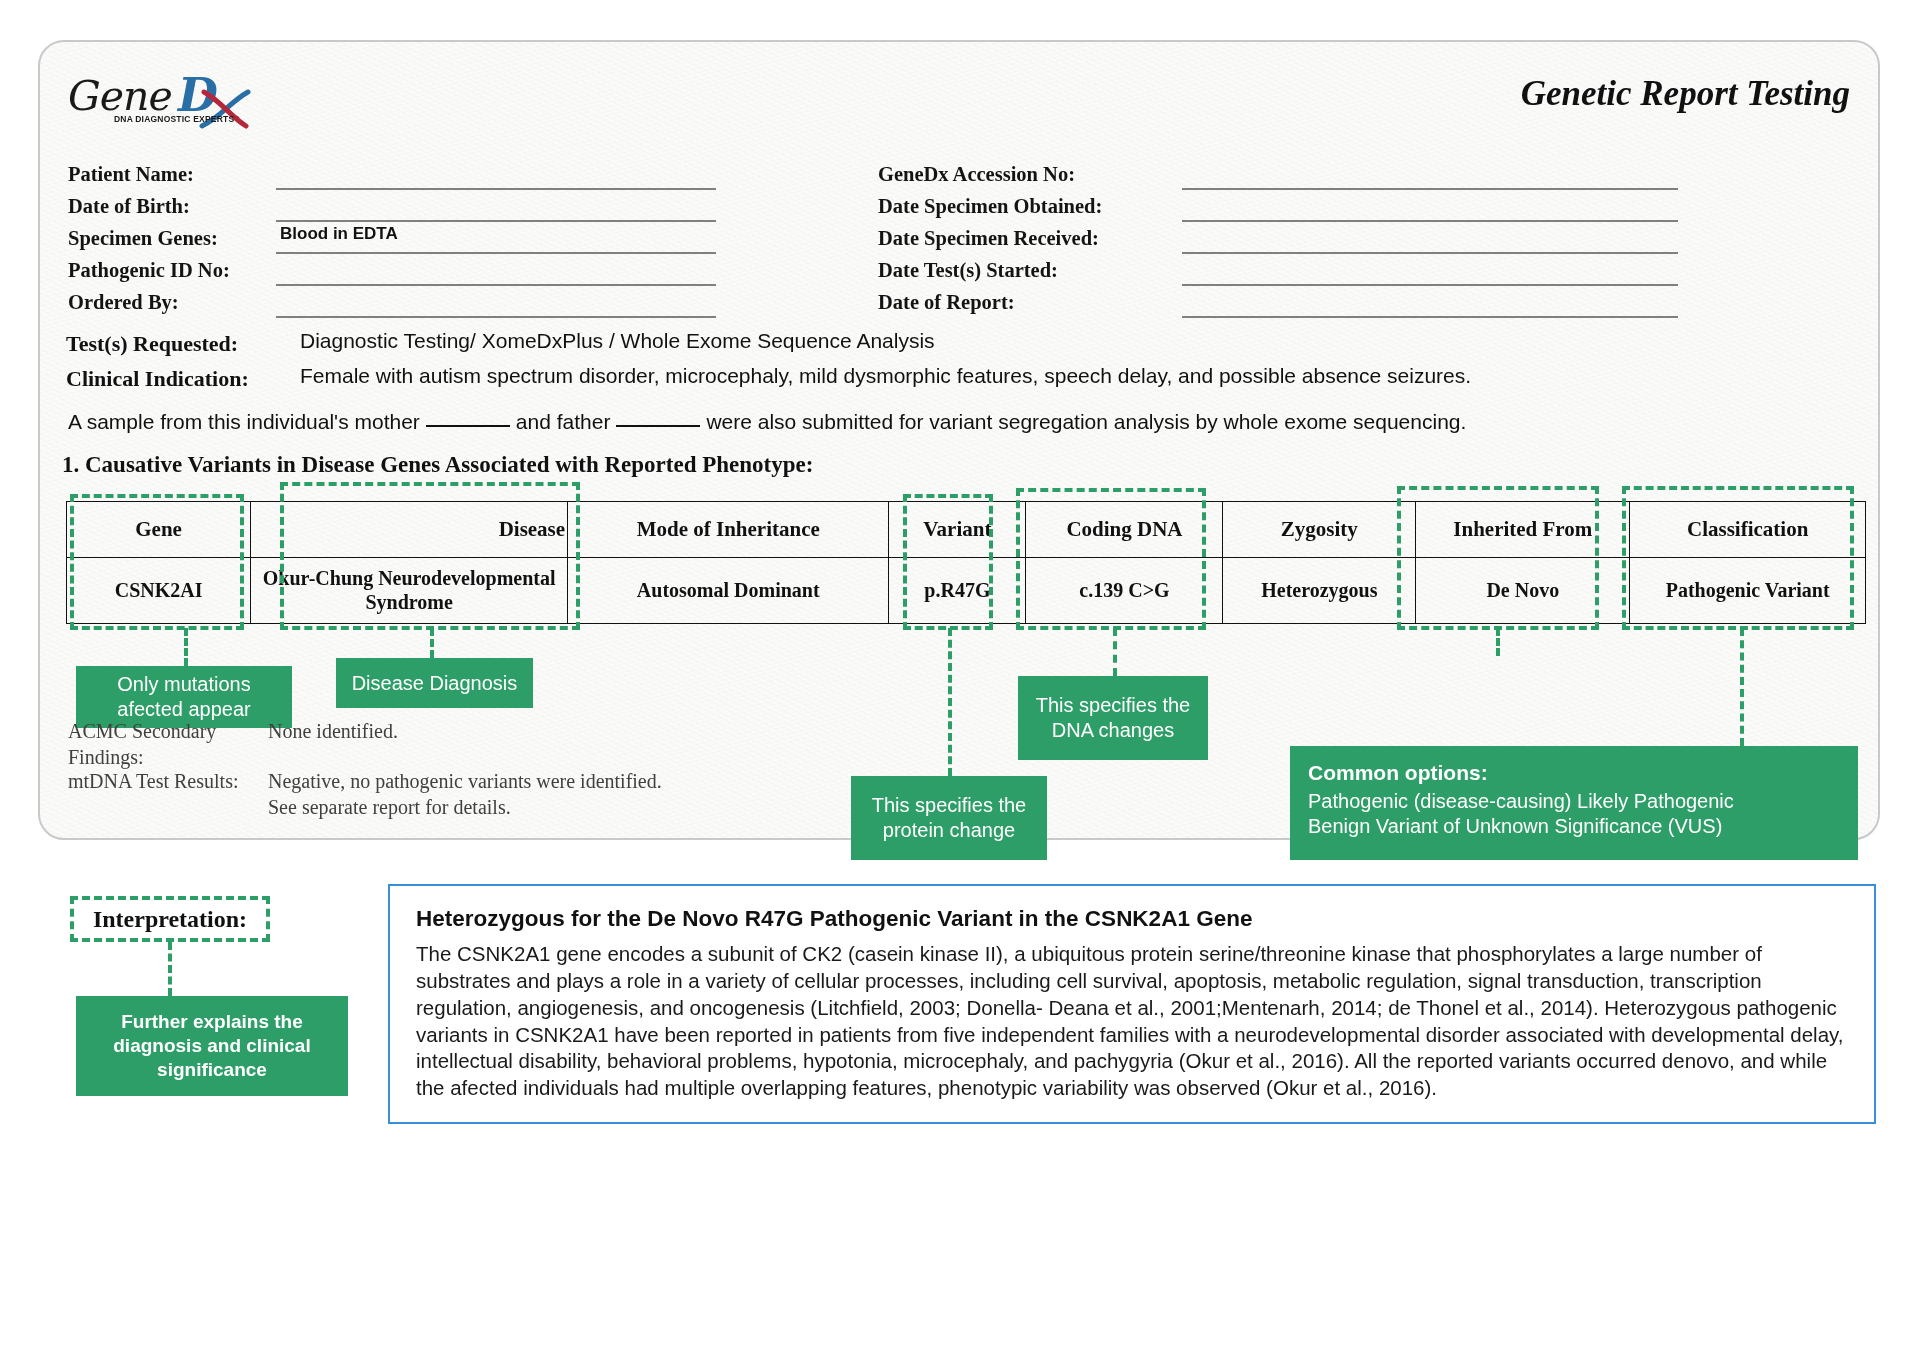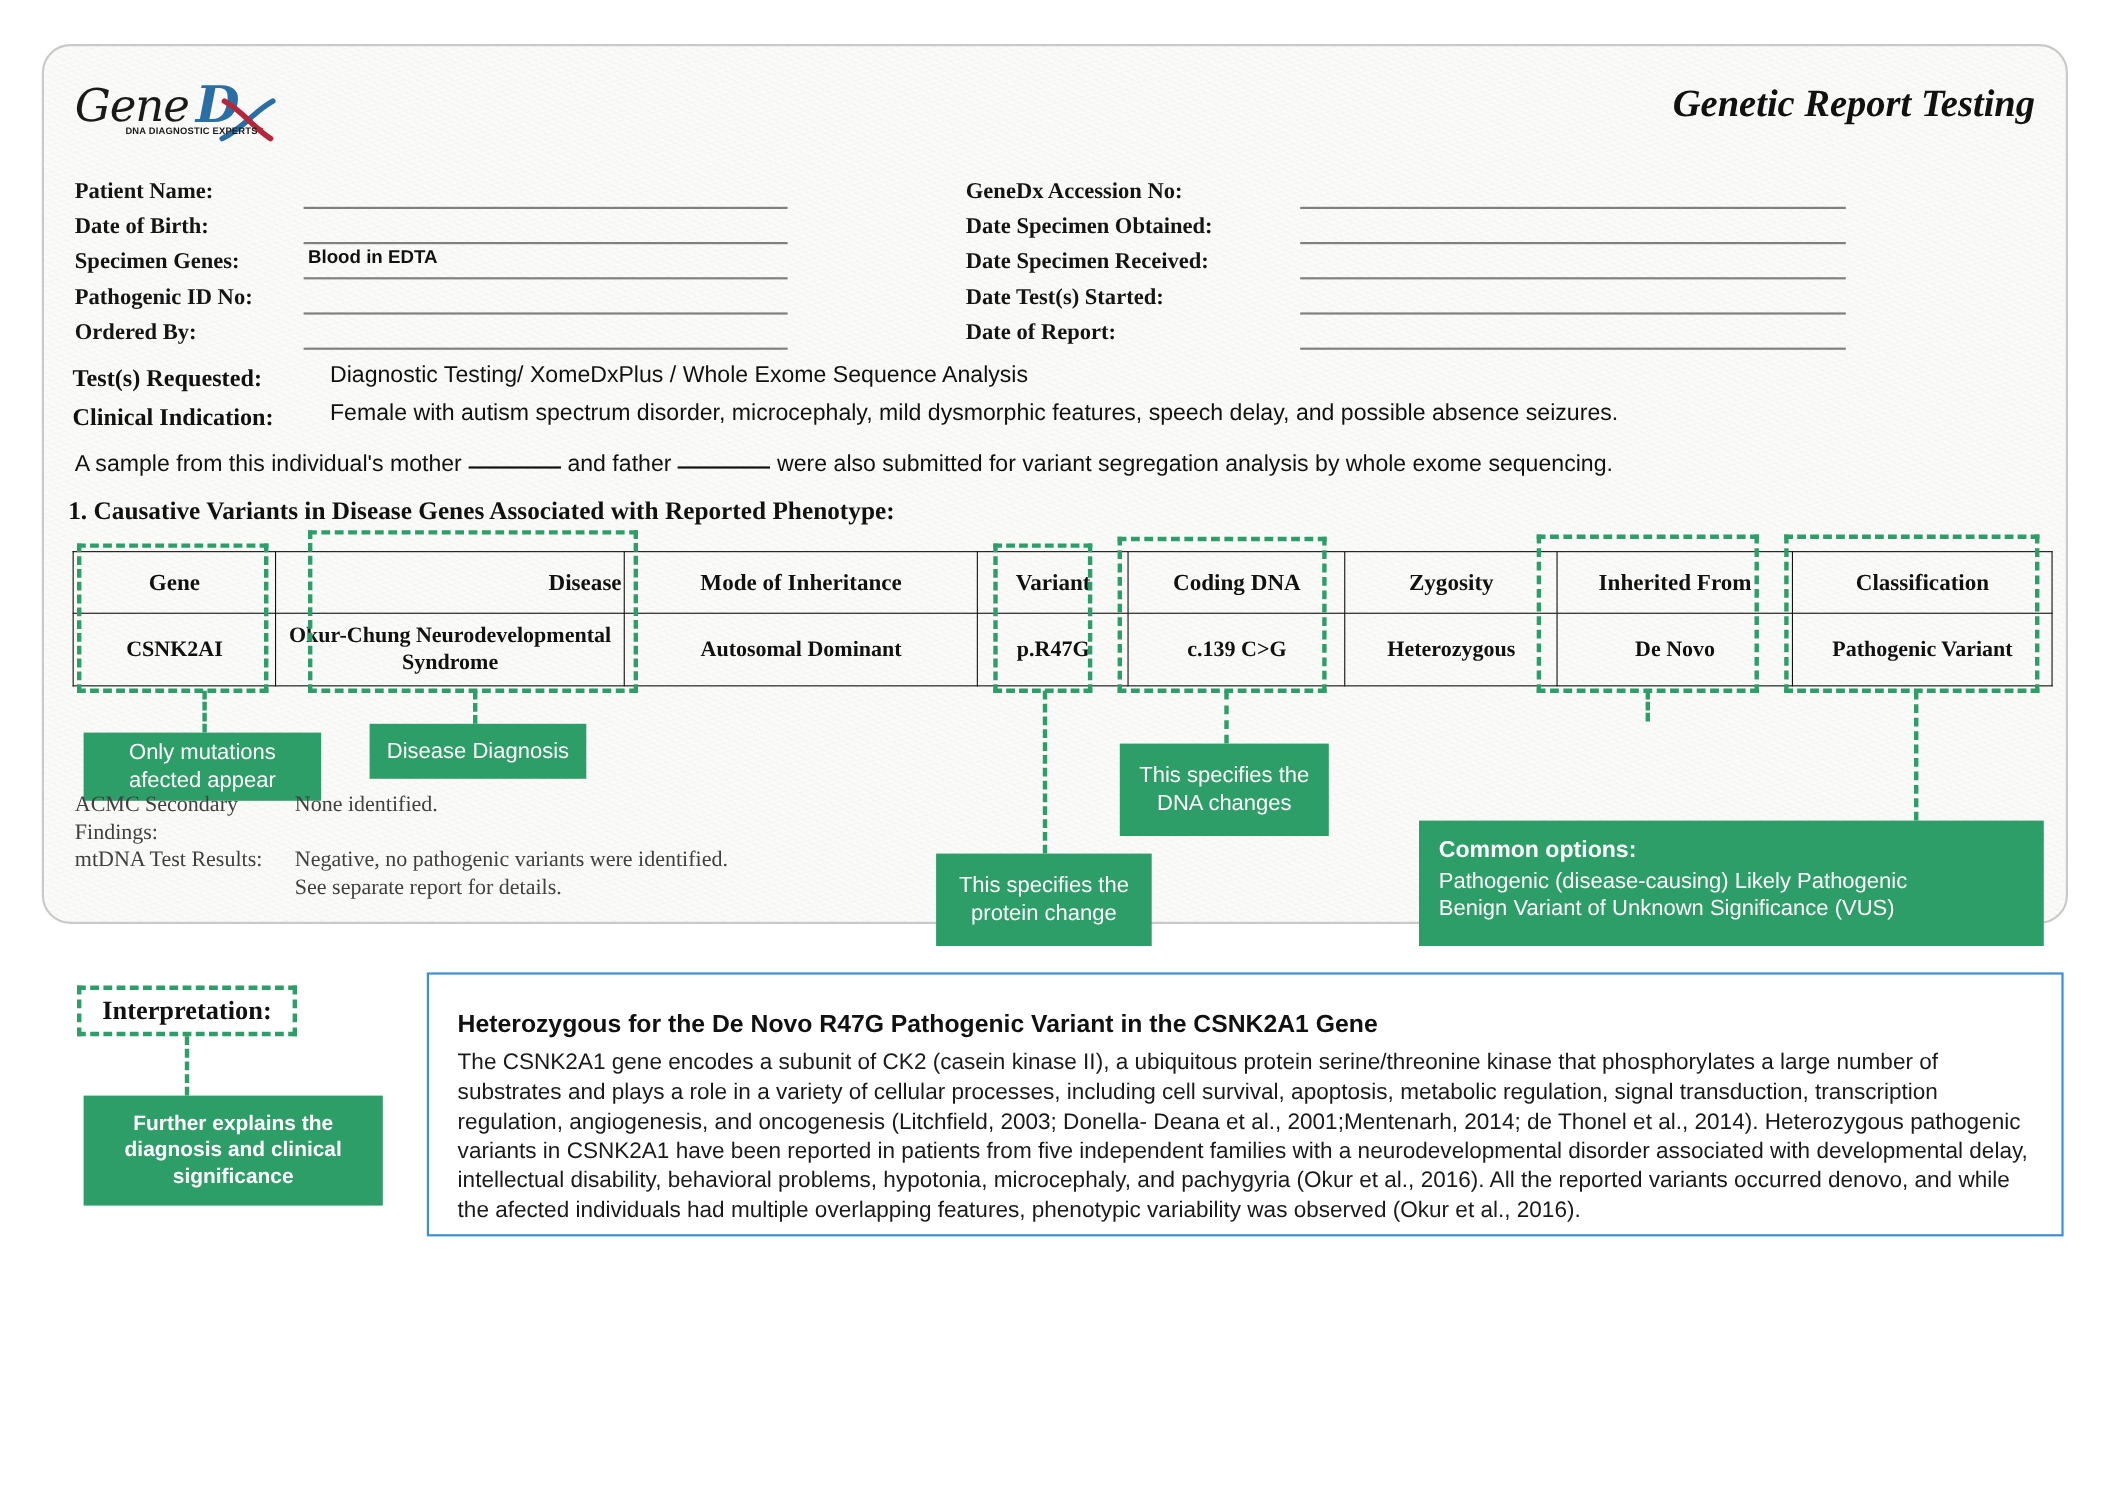--- a/index.html
+++ b/index.html
@@ -152,21 +152,21 @@
   .interp-dash span {
     font-family: "Liberation Serif", serif; font-weight: bold;
     font-size: 24px; color: #111;
   }
 
   
   .blue-panel {
     position: absolute; left: 388px; top: 866px;
     width: 1488px; height: 240px;
     border: 2.5px solid #3a8fd8; background: #ffffff;
-    padding: 32px 26px 18px 26px;
+    padding: 20px 26px 18px 26px;
   }
   .bp-title {
     font-family: "Liberation Sans", sans-serif; font-weight: bold;
     font-size: 22.5px; color: #111; margin-bottom: 9px;
   }
   .bp-body {
     font-family: "Liberation Sans", sans-serif;
     font-size: 20.5px; color: #1a1a1a; line-height: 1.31;
     text-align: left;
   }

